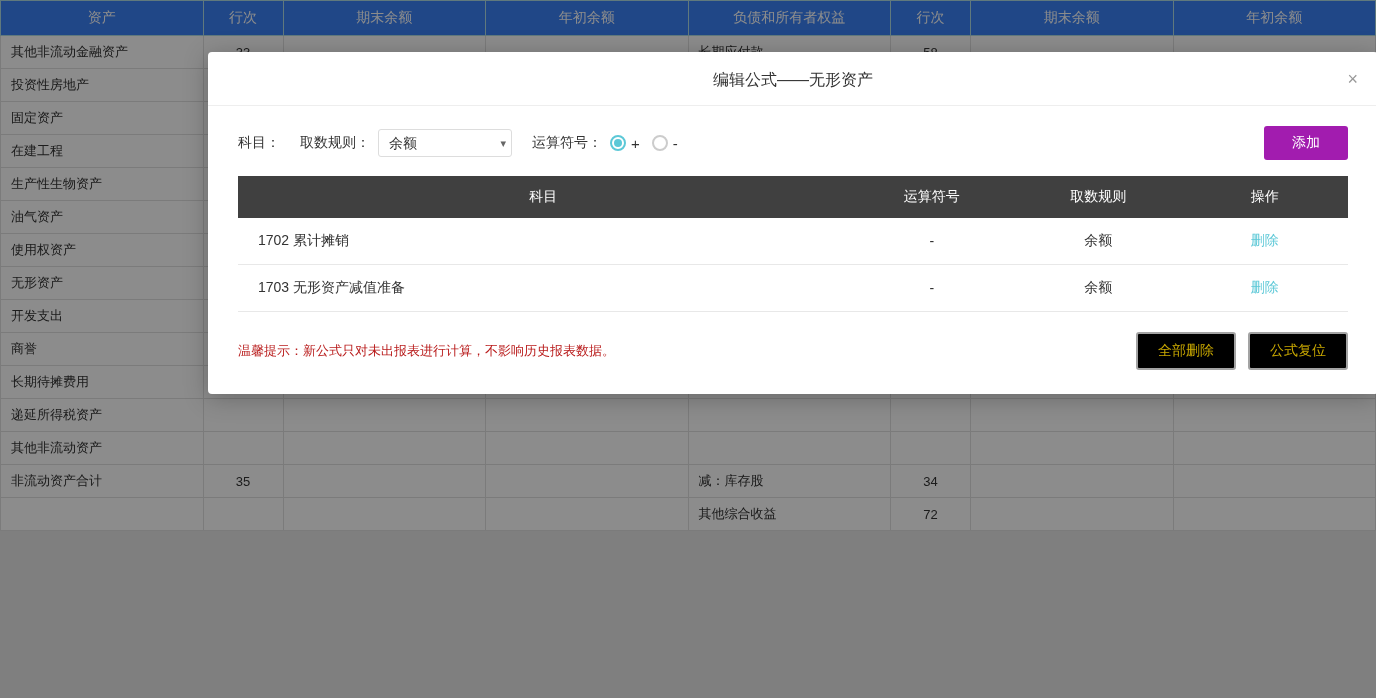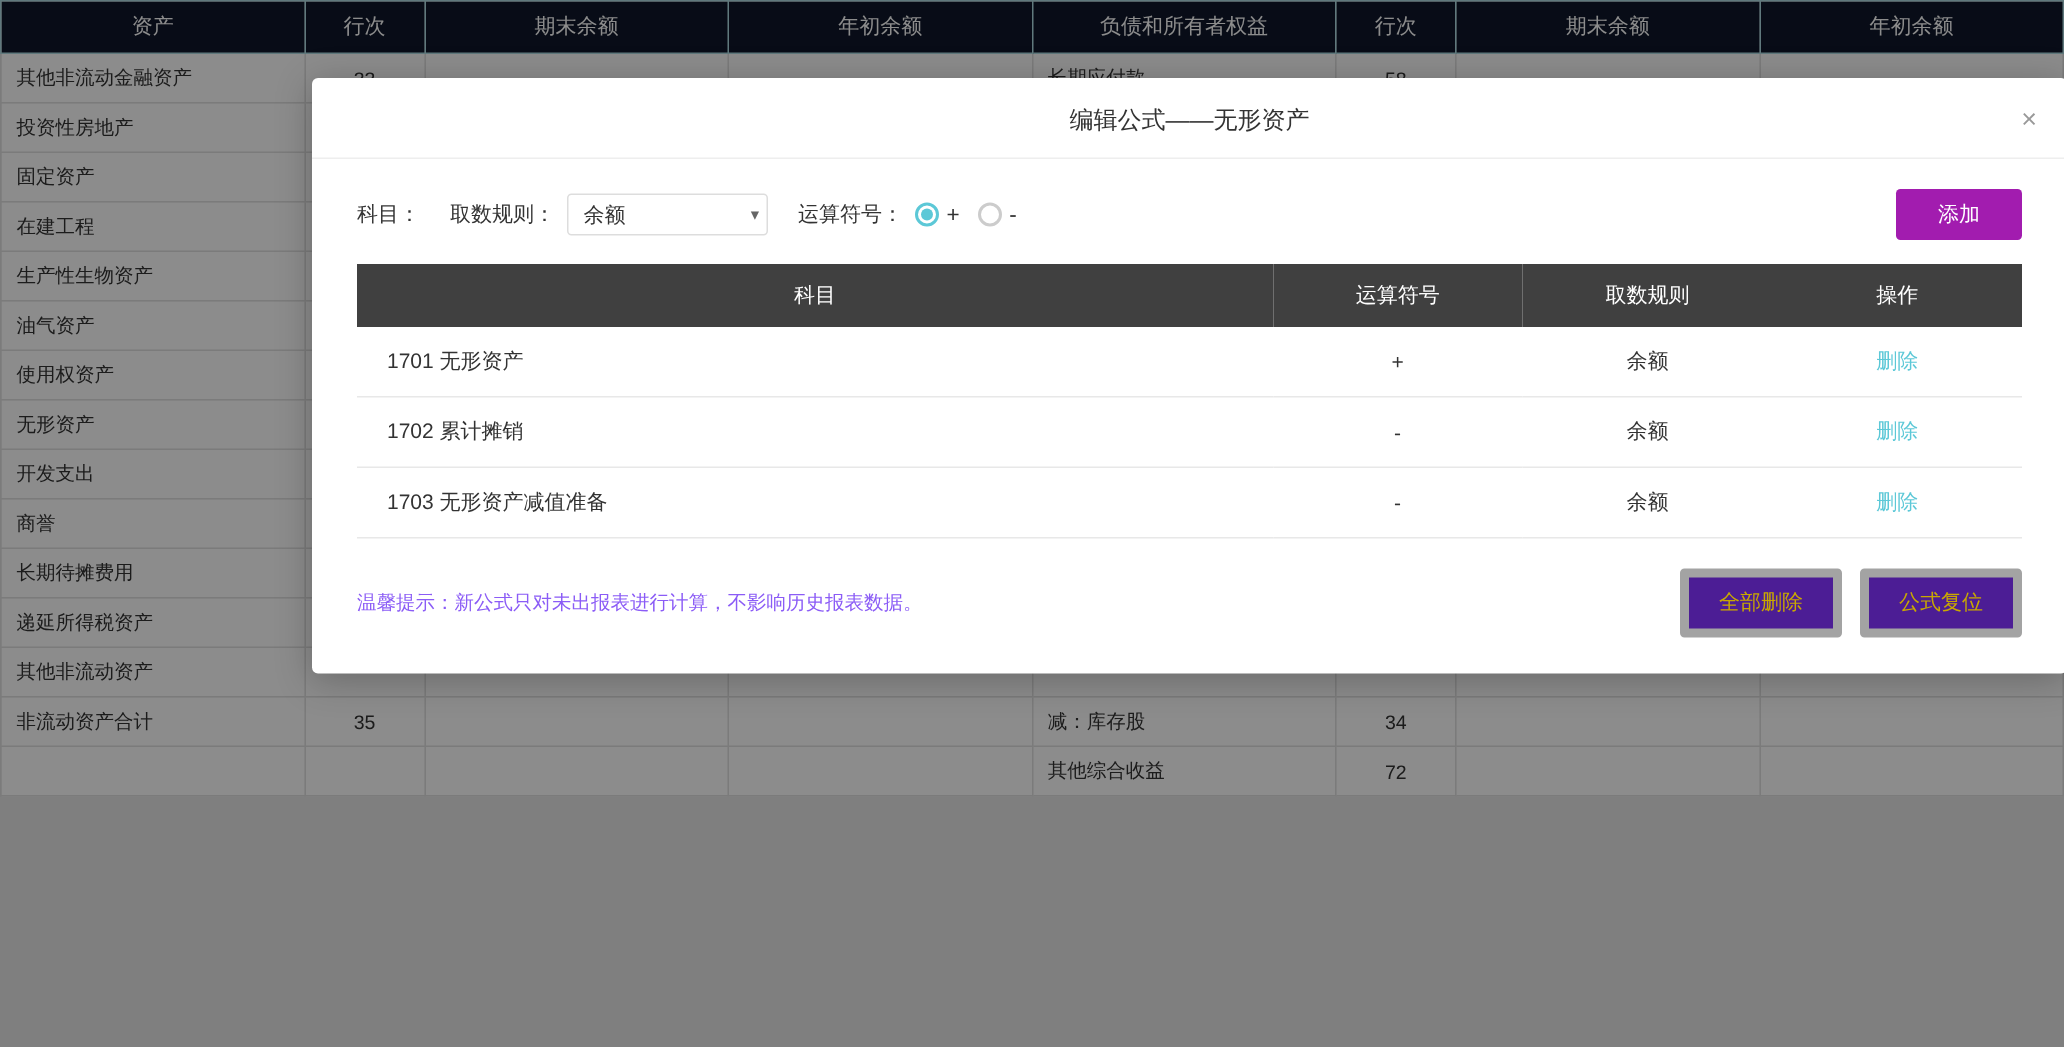--- a/index.html
+++ b/index.html
@@ -20,21 +20,21 @@
       overflow: hidden;
       position: absolute;
       top: 0; left: 0;
     }
     .bg-table {
       width: 100%;
       border-collapse: collapse;
       table-layout: fixed;
     }
     .bg-table th {
-      background: #0f172a;
+      background: #3b82f6;
       color: #fff;
       text-align: center;
       padding: 8px 4px;
       border: 1px solid #b0dde4;
       font-weight: normal;
       font-size: 14px;
     }
     .bg-table td {
       background: #fff;
       text-align: center;
@@ -232,30 +232,30 @@
     }
 
     
     .modal-footer {
       display: flex;
       align-items: center;
       justify-content: space-between;
       padding: 20px 30px 0;
     }
     .hint-text {
-      color: #8b5cf6;
+      color: #b91c1c;
       font-size: 13px;
     }
     .footer-buttons {
       display: flex;
       gap: 12px;
     }
     .footer-btn {
-      border: 6px solid #a3a3a3;
-      background: #4c1d95;
+      border: 2px solid #a3a3a3;
+      background: #000000;
       color: #c9a800;
       border-radius: 3px;
       padding: 8px 20px;
       font-size: 14px;
       cursor: pointer;
     }
   </style>
 </head>
 <body>
 
@@ -475,26 +475,20 @@
   <table class="data-table">
     <thead>
       <tr>
         <th style="width:55%">科目</th>
         <th style="width:15%">运算符号</th>
         <th style="width:15%">取数规则</th>
         <th style="width:15%">操作</th>
       </tr>
     </thead>
     <tbody id="formula-rows">
-    <tr>
-          <td class="subject-cell">1701 无形资产</td>
-          <td>+</td>
-          <td>余额</td>
-          <td><a class="delete-link" href="#">删除</a></td>
-        </tr>
         <tr>
           <td class="subject-cell">1702 累计摊销</td>
           <td>-</td>
           <td>余额</td>
           <td><a class="delete-link" href="#">删除</a></td>
         </tr>
         <tr>
           <td class="subject-cell">1703 无形资产减值准备</td>
           <td>-</td>
           <td>余额</td>

